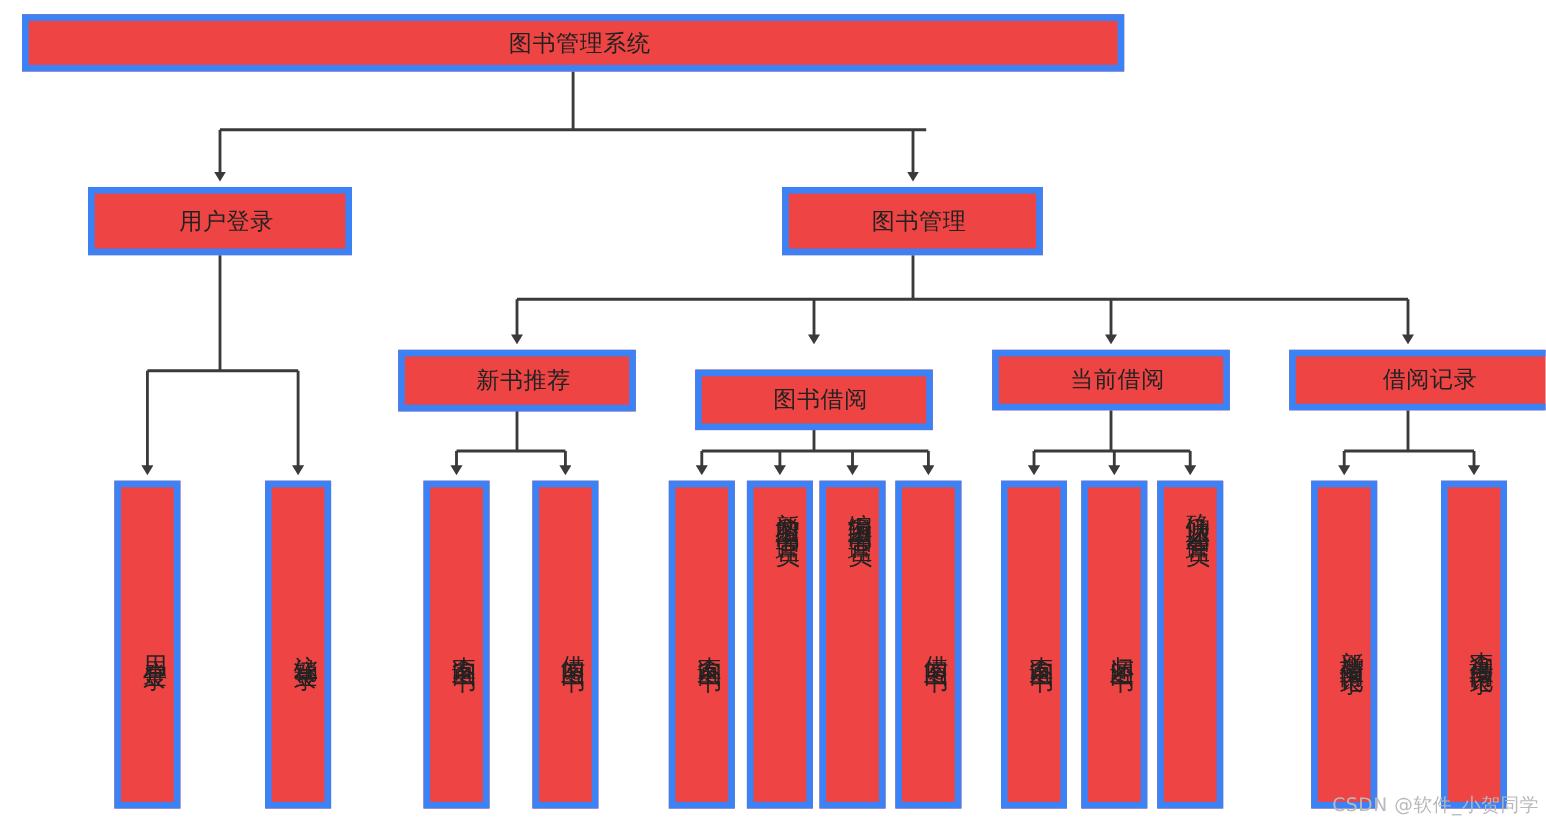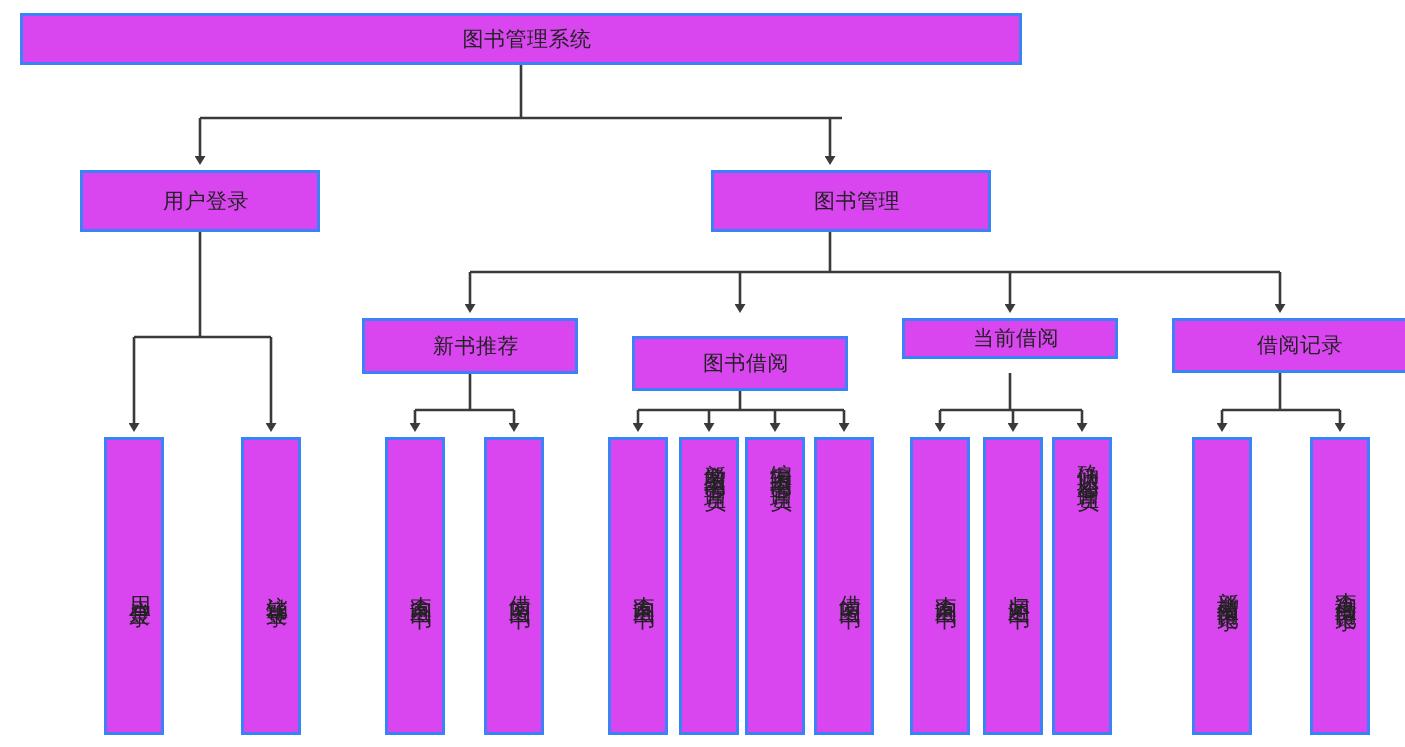--- a/index.html
+++ b/index.html
@@ -9,22 +9,22 @@
     background:#ffffff;
     font-family:"DejaVu Sans","Liberation Sans",sans-serif;
     overflow:hidden;
   }
   #stage{position:relative;width:1405px;height:747px;}
   #wires{position:absolute;left:0;top:0;width:1405px;height:747px;}
 
   .node{
     position:absolute;
     box-sizing:border-box;
-    background:#d946ef;
-    border:3px solid #3b82f6;
+    background:#ef4444;
+    border:6px solid #3b82f6;
     display:flex;
     align-items:center;
     justify-content:center;
     color:#222222;
     padding-left:12px;
   }
   .node .label{
     display:block;
     text-align:center;
     line-height:1.08;
@@ -118,32 +118,32 @@
   </svg>
 
   <div class="node node-root" id="node-root" style="left: 20px; top: 13px; width: 1002px; height: 52px;">
     <span class="label">图书管理系统</span>
   </div>
 
   <div id="l2-layer">
       <div class="node node-l2" style="left: 80px; top: 170px; width: 240px; height: 62px;">
         <span class="label">用户登录</span>
       </div>
-      <div class="node node-l2" style="left: 711px; top: 170px; width: 280px; height: 62px;">
+      <div class="node node-l2" style="left: 711px; top: 170px; width: 237px; height: 62px;">
         <span class="label">图书管理</span>
       </div>
     </div>
   <div id="l3-layer">
       <div class="node node-l3" style="left: 362px; top: 318px; width: 216px; height: 56px;">
         <span class="label">新书推荐</span>
       </div>
       <div class="node node-l3" style="left: 632px; top: 336px; width: 216px; height: 55px;">
         <span class="label">图书借阅</span>
       </div>
-      <div class="node node-l3" style="left: 902px; top: 318px; width: 216px; height: 41px;">
+      <div class="node node-l3" style="left: 902px; top: 318px; width: 216px; height: 55px;">
         <span class="label">当前借阅</span>
       </div>
       <div class="node node-l3" style="left: 1172px; top: 318px; width: 244px; height: 55px;">
         <span class="label">借阅记录</span>
       </div>
     </div>
   <div id="leaf-layer">
       <div class="node node-leaf vmid" style="left: 104px; top: 437px; width: 60px; height: 298px;">
         <span class="label">用户登录</span>
       </div>
@@ -178,13 +178,14 @@
         <span class="label">确认归还（管理员）</span>
       </div>
       <div class="node node-leaf vmid" style="left: 1192px; top: 437px; width: 60px; height: 298px;">
         <span class="label">新增借阅记录</span>
       </div>
       <div class="node node-leaf vmid" style="left: 1310px; top: 437px; width: 60px; height: 298px;">
         <span class="label">查询借阅记录</span>
       </div>
     </div>
 
+  <div id="watermark">CSDN @软件_小贺同学</div>
 </div>
 
 </body></html>

